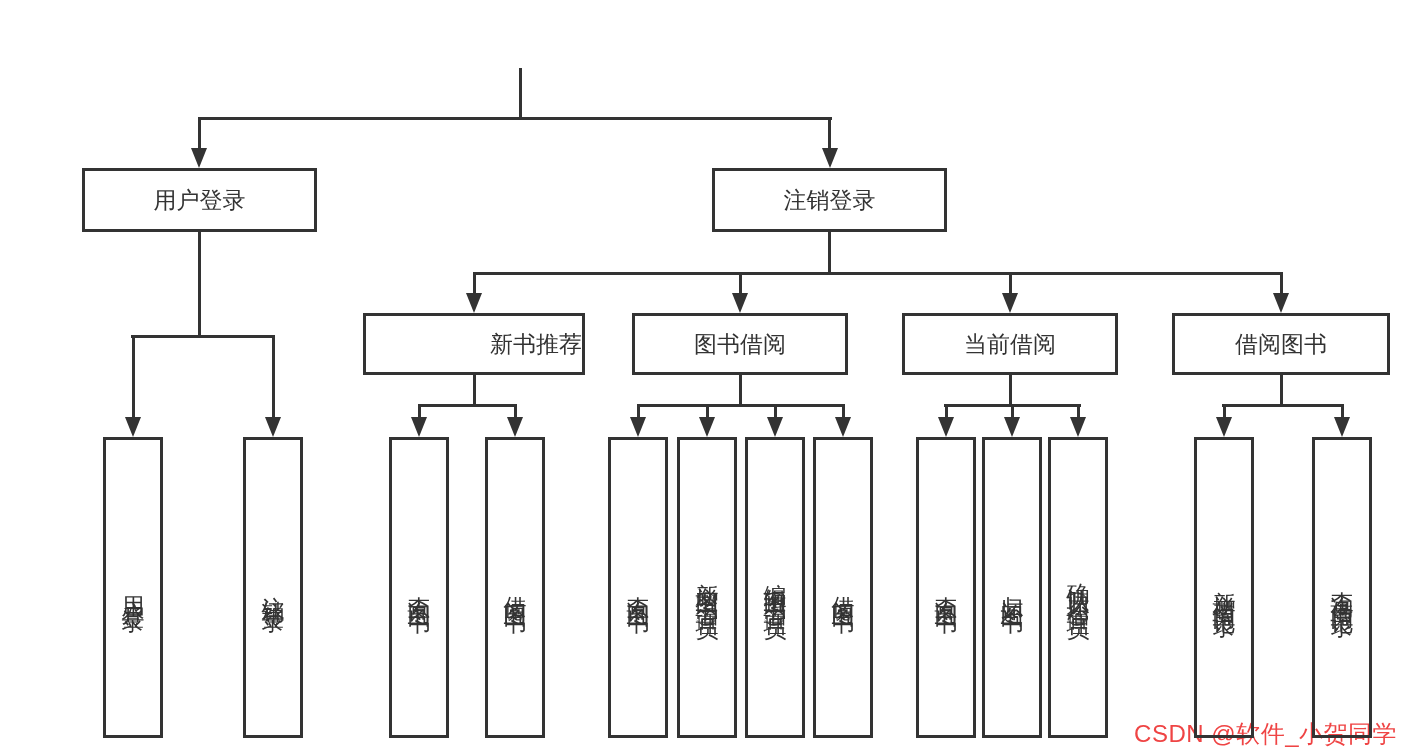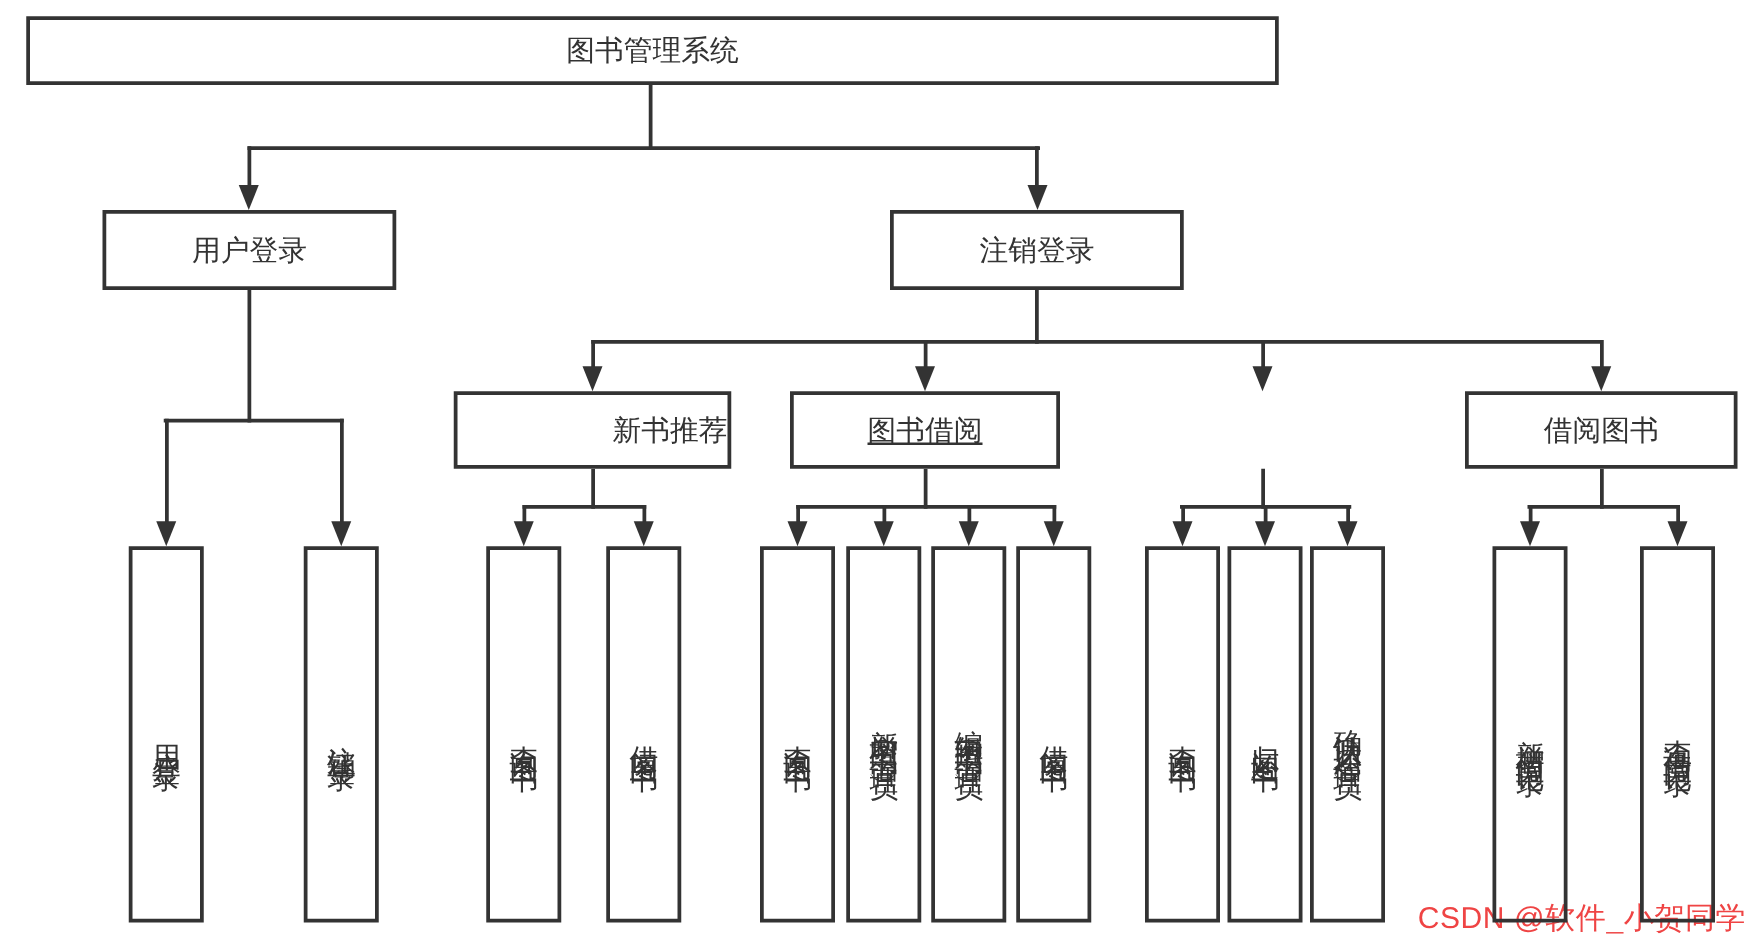--- a/index.html
+++ b/index.html
@@ -91,36 +91,36 @@
   <div class="ah" style="left:1004px;top:417px;"></div>
   <div class="ah" style="left:1070px;top:417px;"></div>
 
   <div class="vl" style="left:1280px;top:375px;height:32px;"></div>
   <div class="hl" style="left:1222px;top:404px;width:122px;"></div>
   <div class="vl" style="left:1223px;top:404px;height:15px;"></div>
   <div class="vl" style="left:1341px;top:404px;height:15px;"></div>
   <div class="ah" style="left:1216px;top:417px;"></div>
   <div class="ah" style="left:1334px;top:417px;"></div>
 
-  <div class="box" style="left:21px;top:13px;width:1002px;height:55px;">
-    <span>图书管理系统</span>
-  </div>
 
   <div class="box" style="left:82px;top:168px;width:235px;height:64px;">
     <span>用户登录</span>
   </div>
   <div class="box" style="left:712px;top:168px;width:235px;height:64px;">
     <span>注销登录</span>
   </div>
 
   <div class="box" style="left:363px;top:313px;width:222px;height:62px;justify-content:flex-end;">
     <span>新书推荐</span>
   </div>
-  <div class="box" style="left:632px;top:313px;width:216px;height:62px;text-decoration:underline;">
+  <div class="box" style="left:632px;top:313px;width:216px;height:62px;">
     <span>图书借阅</span>
+  </div>
+  <div class="box" style="left:902px;top:313px;width:216px;height:62px;">
+    <span>当前借阅</span>
   </div>
   <div class="box" style="left:1172px;top:313px;width:218px;height:62px;">
     <span>借阅图书</span>
   </div>
 
   <div class="box leaf" style="left:103px;top:437px;width:60px;height:301px;">
     <span class="vtext">用户登录</span>
   </div>
   <div class="box leaf" style="left:243px;top:437px;width:60px;height:301px;">
     <span class="vtext">注销登录</span>

